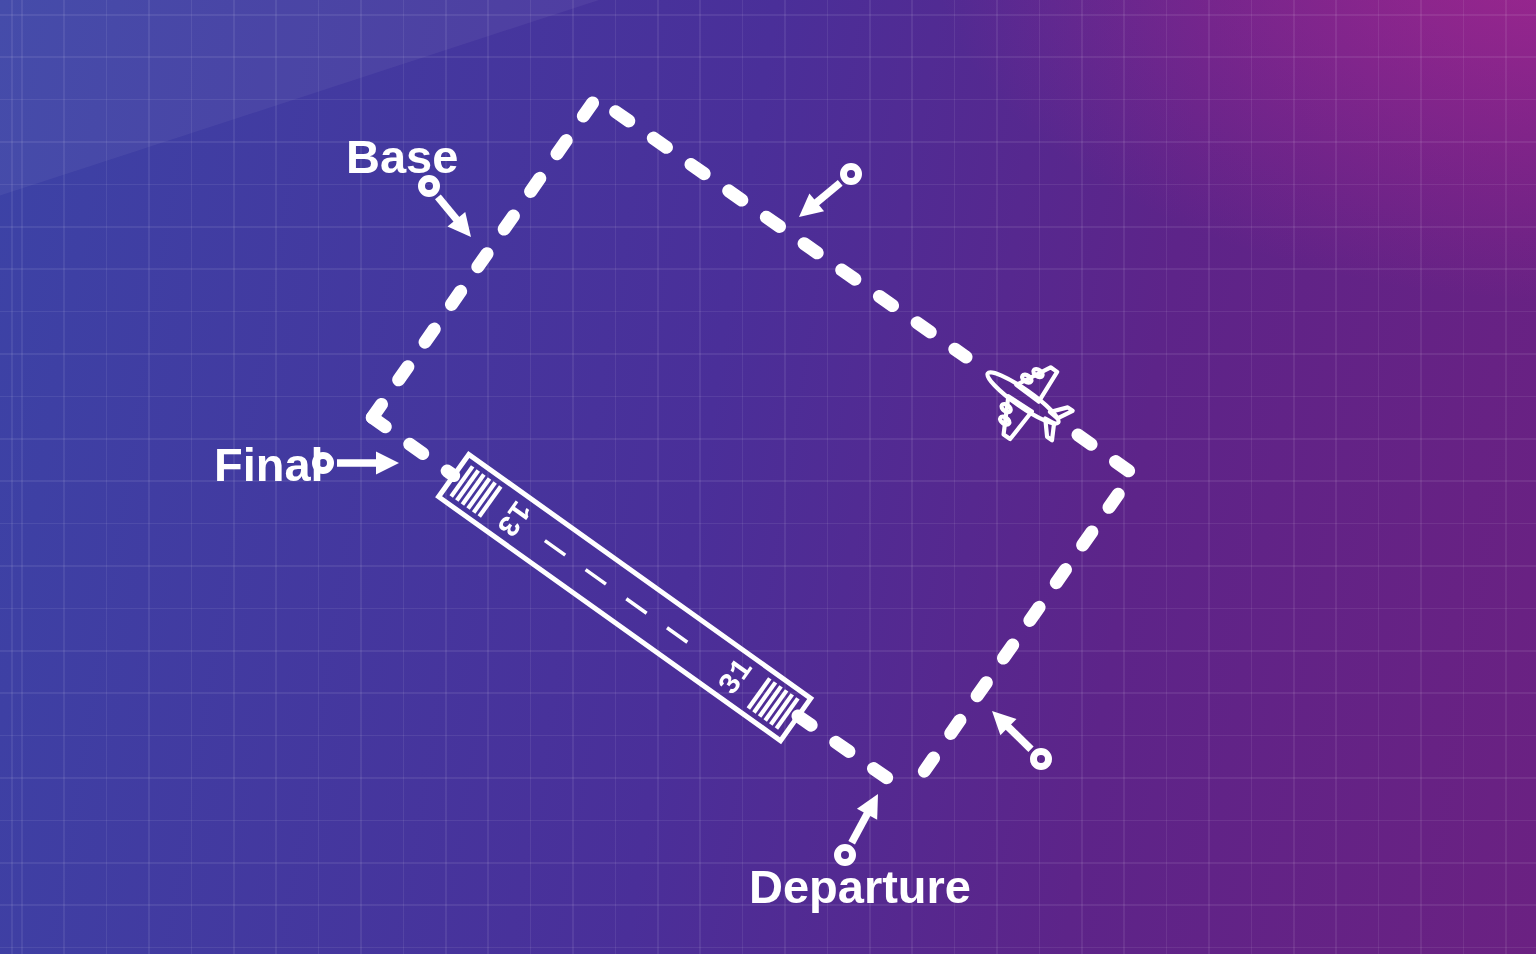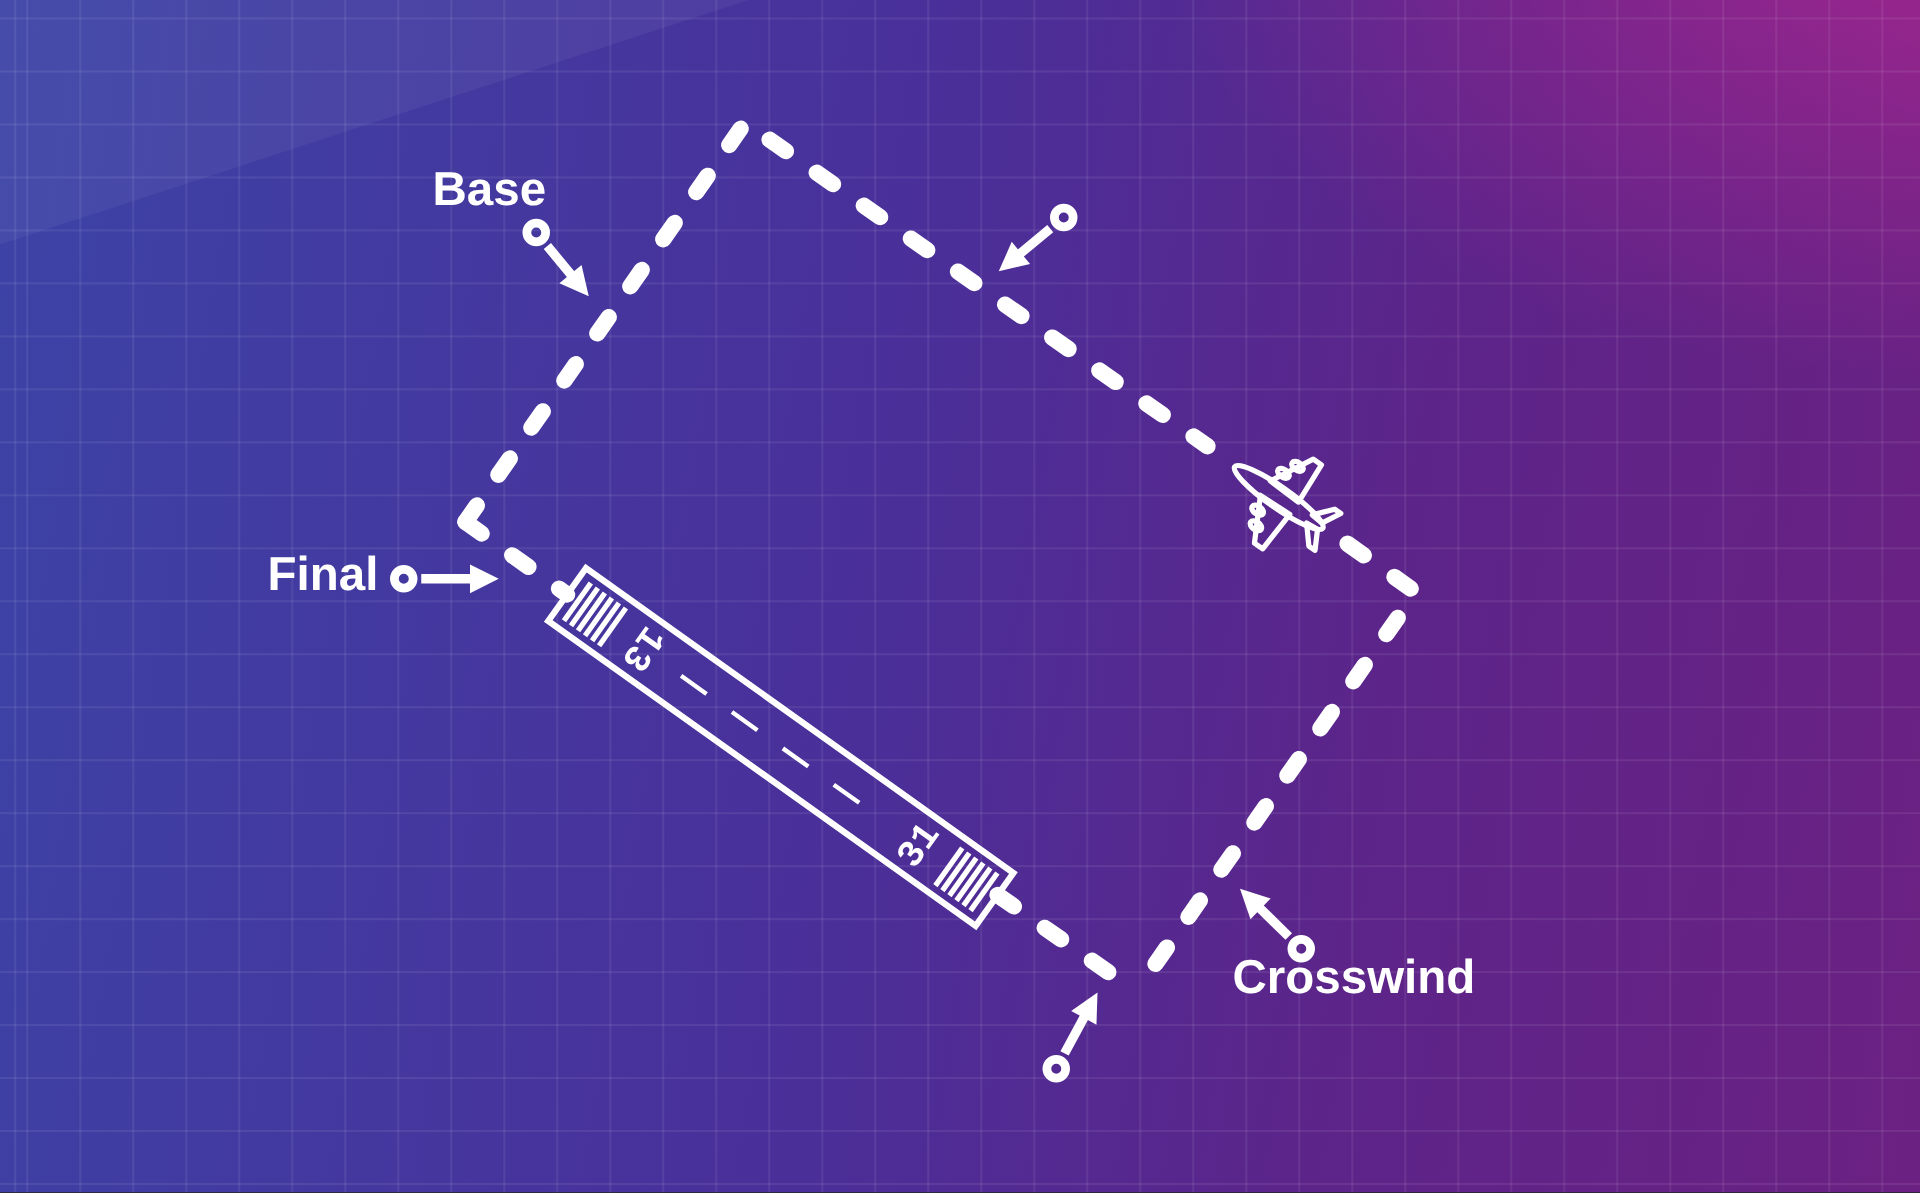--- a/index.html
+++ b/index.html
@@ -34,21 +34,21 @@
   .runway-bar{fill:#ffffff;}
   .runway-centerline{stroke:#ffffff;stroke-width:3.5;stroke-dasharray:25 25;fill:none;}
   .runway-num{
     font-family:"Liberation Mono",monospace;
     font-weight:bold;font-size:30px;fill:#ffffff;
     text-anchor:middle;dominant-baseline:central;
   }
   .plane{stroke:#ffffff;stroke-width:4.2;fill:none;stroke-linejoin:round;stroke-linecap:round;}
   .label{
     position:absolute;
-    color:#ffffff;font-weight:700;font-size:38px;line-height:1;
+    color:#ffffff;font-weight:700;font-size:47px;line-height:1;
     letter-spacing:0px;white-space:nowrap;
   }
 </style>
 </head>
 <body>
 
 <div class="stage">
   <div class="grid"></div>
   <div class="sheen"></div>
 
@@ -120,14 +120,14 @@
         <g>
           <circle cx="845" cy="855" r="7.5" fill="none" stroke="#ffffff" stroke-width="7"></circle>
           <line x1="851.6614601984138" y1="842.6863917544471" x2="870.3869026303842" y2="808.0726951377748" stroke="#ffffff" stroke-width="7.5"></line>
           <polygon points="878,794 877.1709221614528,819.7014129949625 856.9414229009017,808.7575855261398" fill="#ffffff"></polygon>
         </g>
       </g>
   </svg>
 
   <div class="label" style="left:346px;top:133px">Base</div>
   <div class="label" style="left:214px;top:441px">Final</div>
-  <div class="label" style="left:986px;top:763px">Crosswind</div>
+  <div class="label" style="left:749px;top:863px">Departure</div>
 </div>
 
 </body></html>

